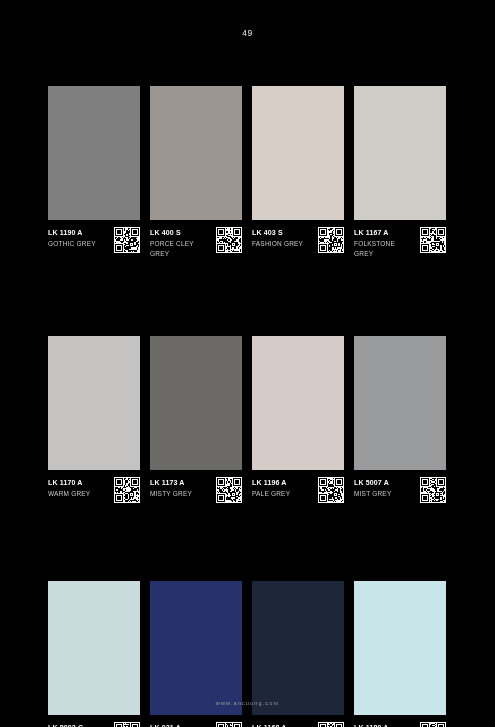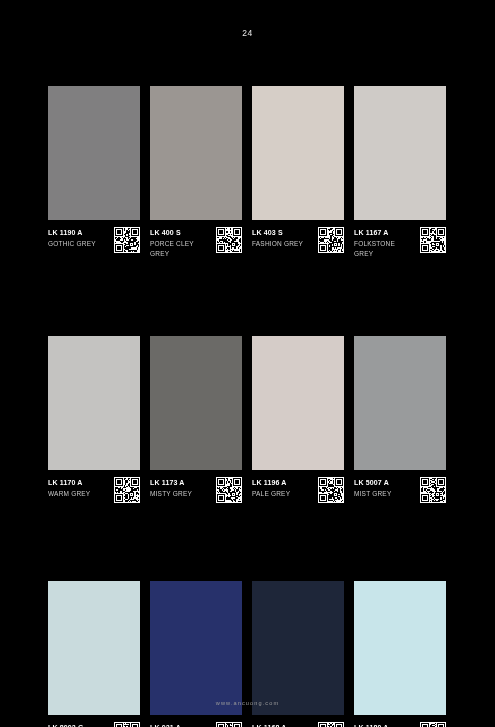--- a/index.html
+++ b/index.html
@@ -104,21 +104,21 @@
     font-size: 5.6px;
     letter-spacing: 1.1px;
     color: #9a9a9a;
   }
 </style>
 </head>
 <body>
 
 <div class="page">
 
-  <div class="page-number">24</div>
+  <div class="page-number">49</div>
 
   <div class="grid">
 
     <div class="row">
       <div class="cell">
         <div class="swatch" style="background: rgb(128, 127, 128);"></div>
         <div class="meta">
           <div class="meta-text">
             <span class="code">LK 1190 A</span>
             <span class="cname">GOTHIC GREY</span>

